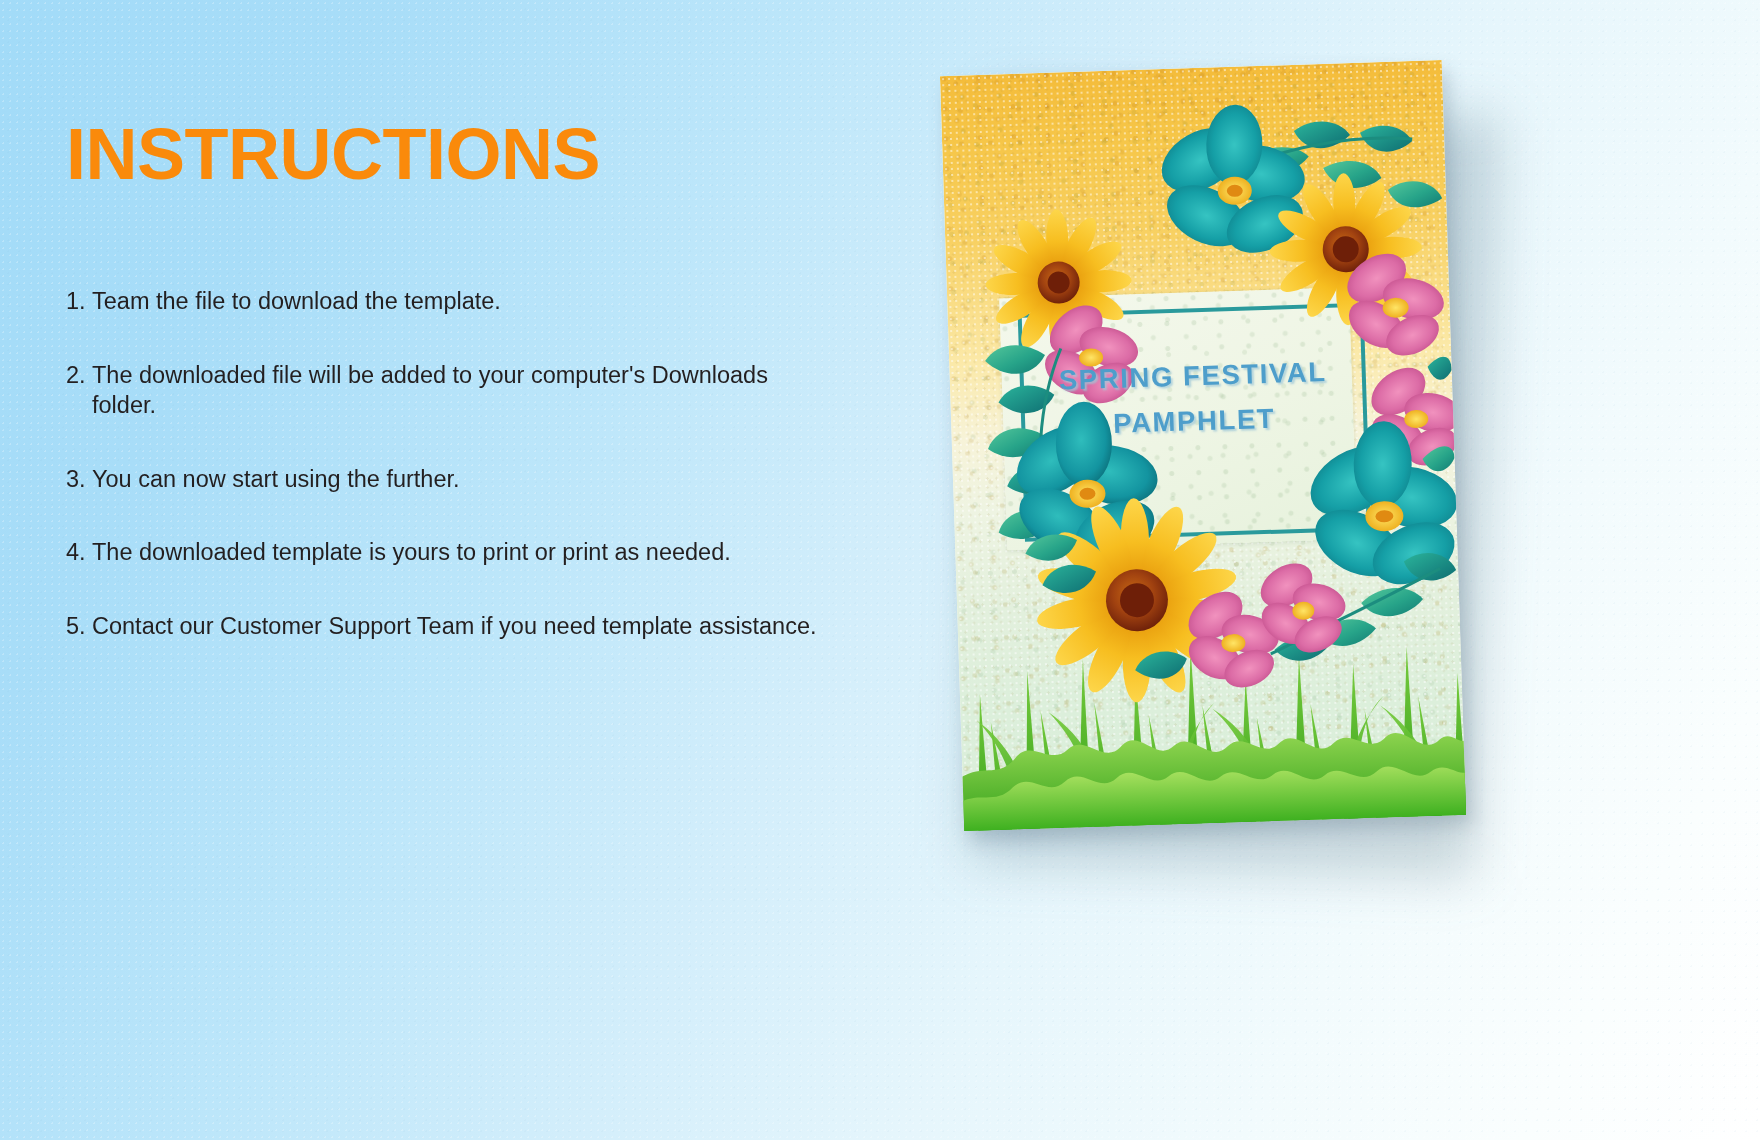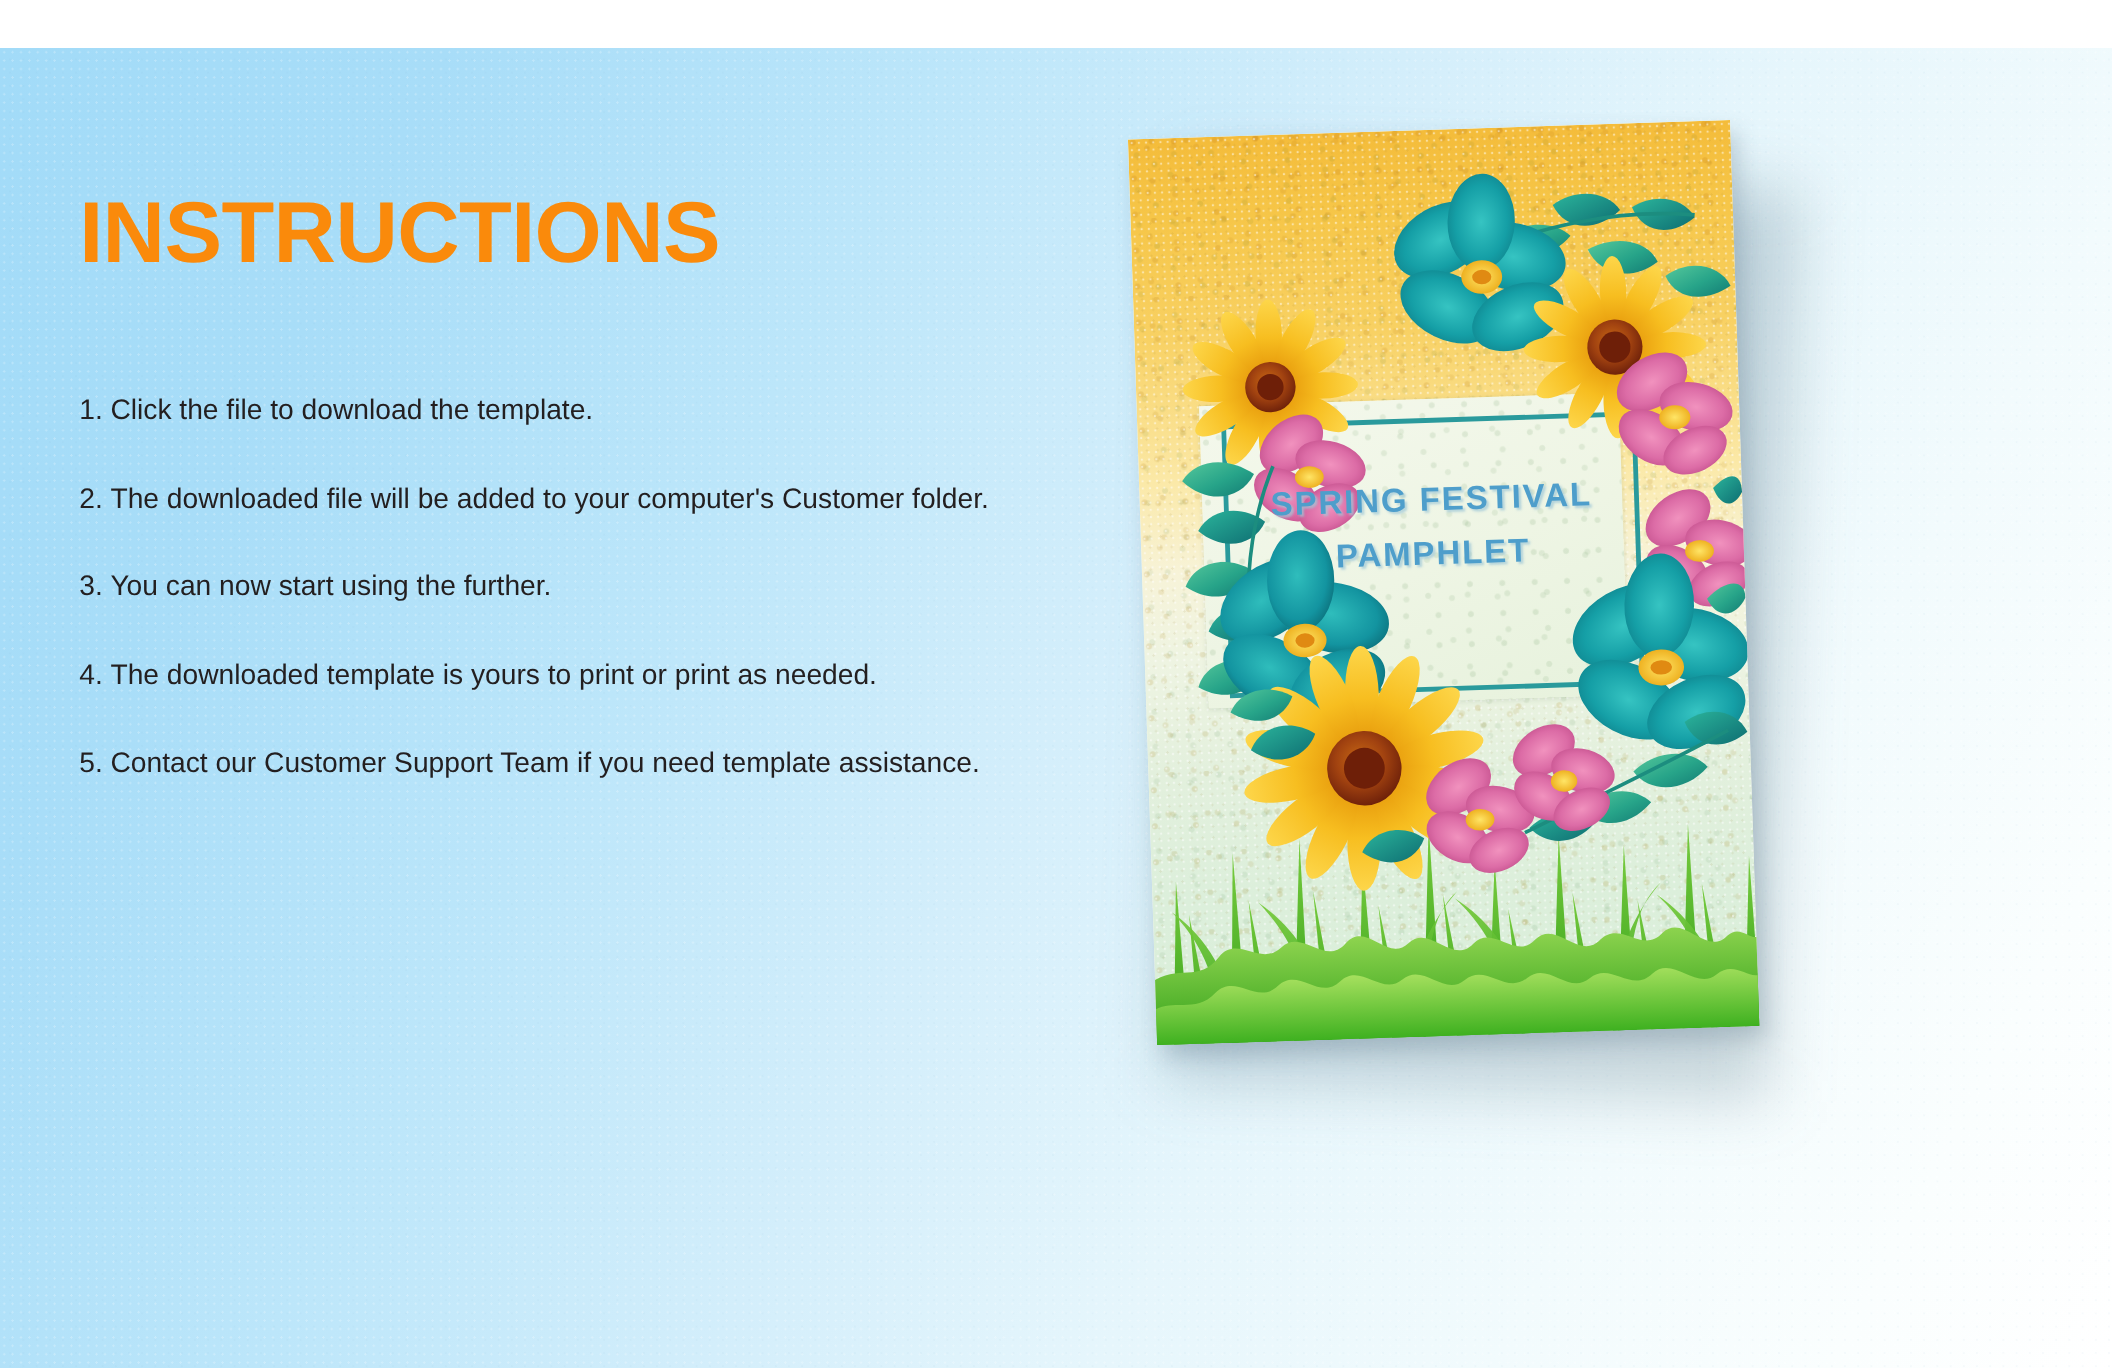--- a/index.html
+++ b/index.html
@@ -23,21 +23,20 @@
       linear-gradient(118deg,
         #a2dbf8 0%,
         #a8ddf8 16%,
         #bce6fa 34%,
         #d3eefb 50%,
         #e6f6fc 64%,
         #f2fbfd 78%,
         #fafefe 90%,
         #ffffff 100%);
     overflow: hidden;
-    margin-top: 40px;
   }
   
   #slide::after {
     content: "";
     position: absolute;
     inset: 0;
     background-image:
       radial-gradient(rgba(255,255,255,.45) 1px, transparent 1px),
       radial-gradient(rgba(120,170,200,.10) 1px, transparent 1px);
     background-size: 7px 7px, 11px 11px;
@@ -224,25 +223,25 @@
 <body>
 
 <div id="slide">
 
   <div class="left-col">
     <h1 class="page-title">INSTRUCTIONS</h1>
 
     <ol class="steps">
       <li class="step">
         <span class="step-num">1.</span>
-        <span class="step-text">Click the file to download the template.</span>
+        <span class="step-text">Team the file to download the template.</span>
       </li>
       <li class="step">
         <span class="step-num">2.</span>
-        <span class="step-text">The downloaded file will be added to your computer's Customer folder.</span>
+        <span class="step-text">The downloaded file will be added to your computer's Downloads folder.</span>
       </li>
       <li class="step">
         <span class="step-num">3.</span>
         <span class="step-text">You can now start using the further.</span>
       </li>
       <li class="step">
         <span class="step-num">4.</span>
         <span class="step-text">The downloaded template is yours to print or print as needed.</span>
       </li>
       <li class="step">

